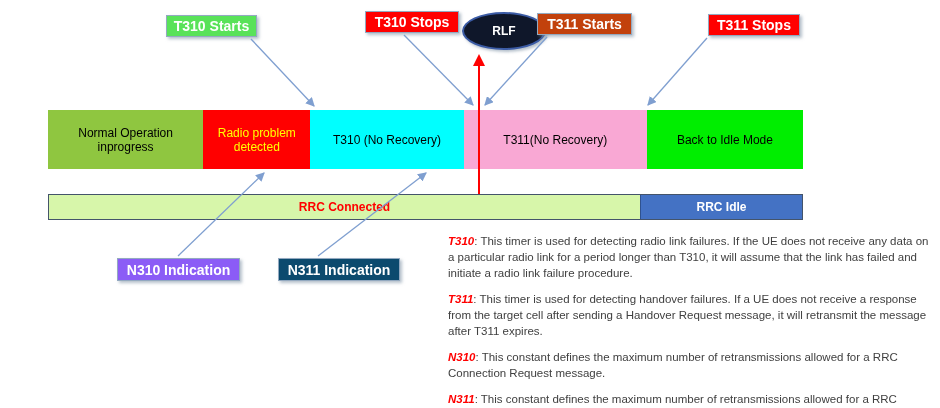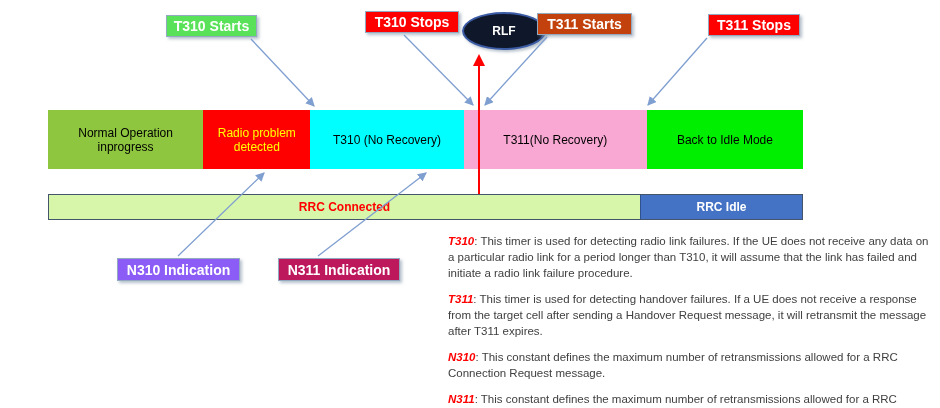--- a/index.html
+++ b/index.html
@@ -120,21 +120,21 @@
     <div class="segment" style="width: 162px; background-color: rgb(0, 238, 0); color: rgb(0, 0, 0);">Back to Idle Mode</div>
   </div>
 
   <div class="rrc-bar">
     <div class="rrc-cell" style="width: 591px; background-color: rgb(215, 246, 170); color: rgb(255, 0, 0);">RRC Connected</div>
     <div class="rrc-cell rrc-idle-cell" style="width: 162px; background-color: rgb(68, 114, 196); color: rgb(255, 255, 255);">RRC Idle</div>
   </div>
 
   <div class="callout" style="left: 117px; top: 258px; width: 123px; height: 23px; background-color: #8b5cf6; color: rgb(255, 255, 255);">N310 Indication</div>
 
-  <div class="callout" style="left: 278px; top: 258px; width: 122px; height: 23px; background-color: #be185d; color: rgb(255, 255, 255);">N311 Indication</div>
+  <div class="callout" style="left: 278px; top: 258px; width: 122px; height: 23px; background-color: #0c4a6e; color: rgb(255, 255, 255);">N311 Indication</div>
 
   <div class="descriptions">
     <p><span class="term">T310</span><span>: This timer is used for detecting radio link failures. If the UE does not receive any data on a particular radio link for a period longer than T310, it will assume that the link has failed and initiate a radio link failure procedure.</span></p>
     <p><span class="term">T311</span><span>: This timer is used for detecting handover failures. If a UE does not receive a response from the target cell after sending a Handover Request message, it will retransmit the message after T311 expires.</span></p>
     <p><span class="term">N310</span><span>: This constant defines the maximum number of retransmissions allowed for a RRC Connection Request message.</span></p>
     <p><span class="term">N311</span><span>: This constant defines the maximum number of retransmissions allowed for a RRC Connection Release message. The value of this constant is typically set to 1.</span></p>
   </div>
 
   <svg class="arrows" viewBox="0 0 940 408">
     <defs>

